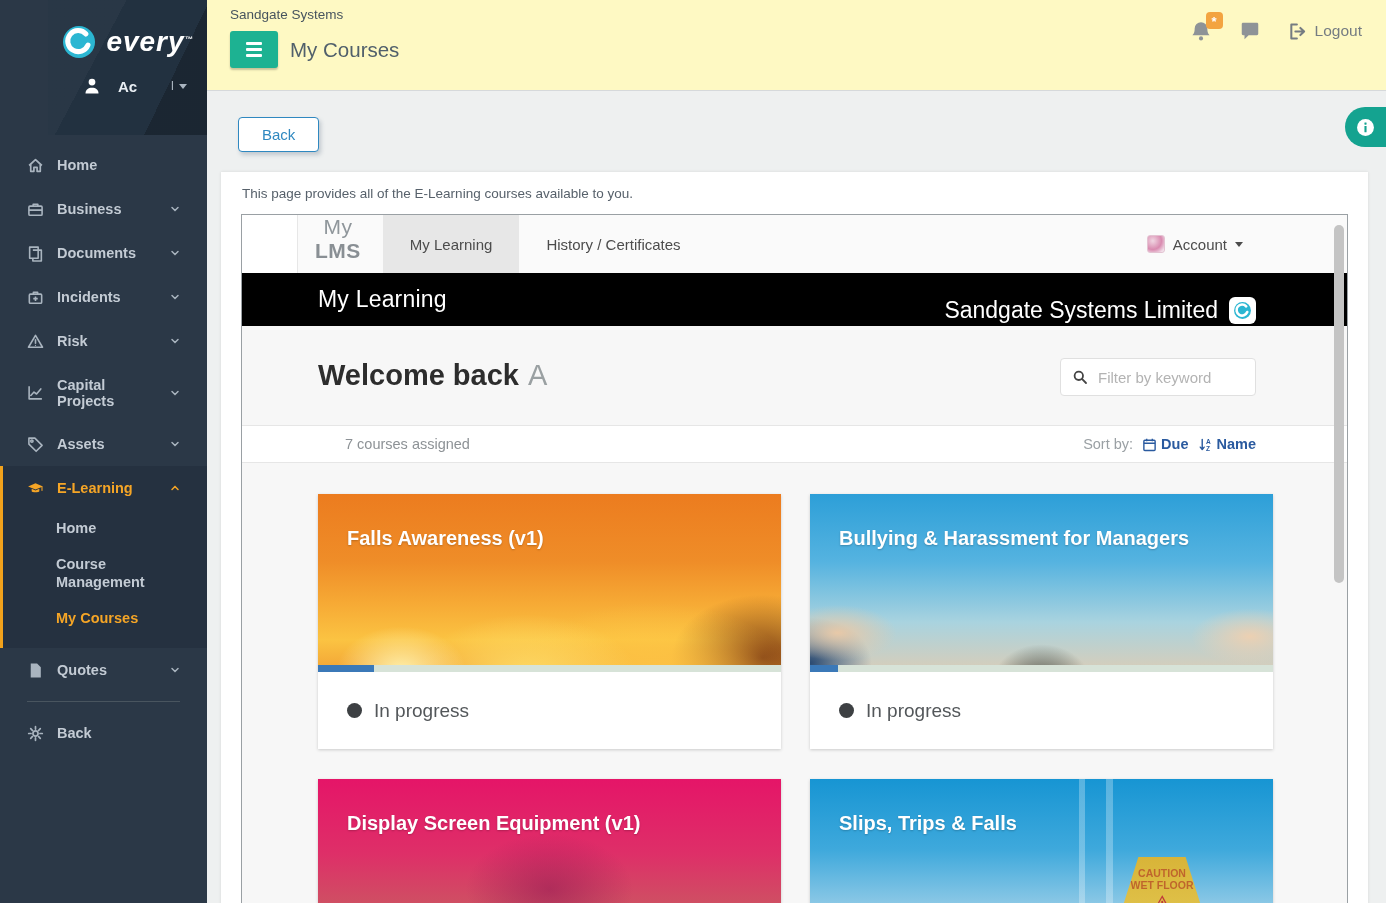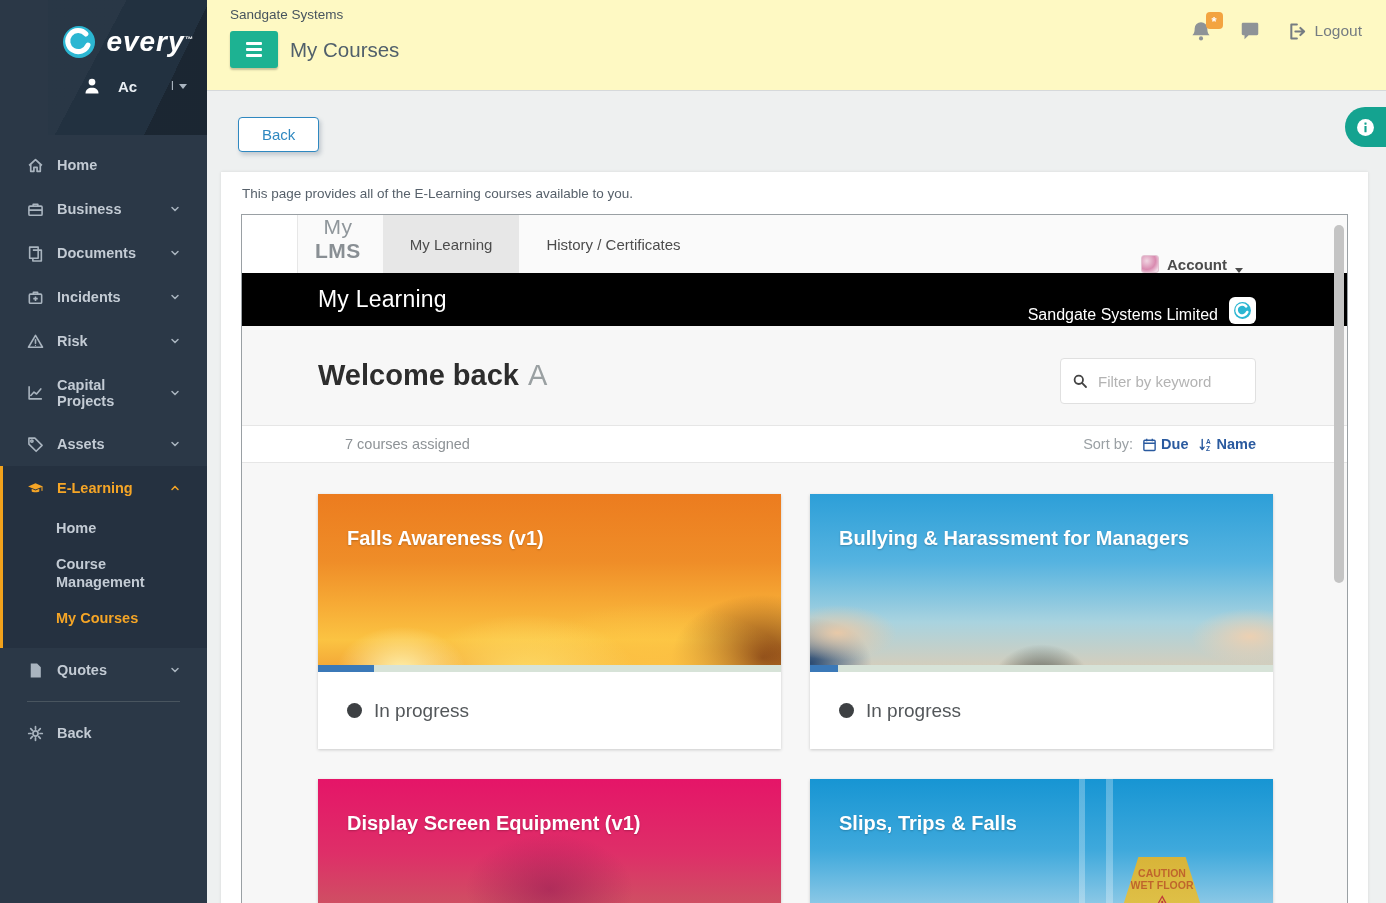--- a/index.html
+++ b/index.html
@@ -62,33 +62,33 @@
   .intro { margin:2px 0 13px 1px; font-size:13.5px; color:#57616b; }
 
   
   .lms { position:relative; border:1px solid #9aa0a4; height:700px; background:#f7f7f7; overflow:hidden; }
   .lms-tabbar { height:58px; background:#fafafa; display:flex; align-items:stretch; position:relative; }
   .tab-spacer { width:56px; background:#fff; border-right:1px solid #e7e7e7; }
   .brand { display:flex; align-items:center; padding:0 22px 0 17px; font-size:21px; color:#8f969b; letter-spacing:.5px;flex-direction:column; }
   .brand .b { font-weight:700; color:#898f94; }
   .tab { display:flex; align-items:center; padding:0 27px; font-size:15px; color:#4c4c4c; cursor:pointer; }
   .tab.active { background:#e7e7e7; }
-  .account { position:absolute; right:104px; top:0; bottom:0; display:flex; align-items:flex-end; gap:8px; font-size:15px; color:#4c4c4c; cursor:pointer;font-weight:bold; }
+  .account { position:absolute; right:104px; top:0; bottom:0; display:flex; align-items:center; gap:8px; font-size:15px; color:#4c4c4c; cursor:pointer; }
   .avatar { width:18px; height:18px; border-radius:3px; background:radial-gradient(circle at 30% 30%, #f0d6e2, #d98bb0 55%, #f3e3ec 90%); border:1px solid #e3c3d2; }
   .caret-dk { width:0; height:0; border-left:4px solid transparent; border-right:4px solid transparent; border-top:5px solid #4c4c4c; }
 
   .lms-blackbar { height:53px; background:#000; color:#fff; display:flex; align-items:center; position:relative; }
   .black-title { margin-left:76px; font-size:23px; font-weight:500; letter-spacing:.2px; }
-  .black-right { position:absolute; right:91px; display:flex; align-items:flex-end; gap:11px; font-size:16px; font-weight:400;margin-top:22px; }
+  .black-right { position:absolute; right:91px; display:flex; align-items:flex-end; gap:11px; font-size:23px; font-weight:400;margin-top:22px; }
   .mini-logo { width:27px; height:27px; background:#fff; border-radius:6px; display:flex; align-items:center; justify-content:center; }
 
   .lms-welcome { height:99px; background:#f7f7f7; position:relative; display:flex; align-items:center; }
   .welcome-title { margin-left:76px; font-size:29px; font-weight:700; color:#2d2d2d; }
   .welcome-initial { color:#9aa0a2; font-weight:300; margin-left:9px; }
-  .filter-box { position:absolute; right:91px; top:32px; width:196px; height:46px; background:#fff; border:1px solid #e0e0e0; border-radius:4px; display:flex; align-items:center; gap:8px; padding:0 11px; }
+  .filter-box { position:absolute; right:91px; top:32px; width:196px; height:38px; background:#fff; border:1px solid #e0e0e0; border-radius:4px; display:flex; align-items:center; gap:8px; padding:0 11px; }
   .filter-box input { border:none; outline:none; flex:1; min-width:0; font-size:15px; color:#333; background:transparent; font-family:inherit; }
   .filter-box input::placeholder { color:#b3b3b3; }
 
   .lms-countbar { height:38px; background:#fff; border-top:1px solid #e6e6e6; border-bottom:1px solid #e6e6e6; display:flex; align-items:center; position:relative; font-size:14.5px; }
   .count-text { margin-left:103px; color:#8d9296; }
   .sort { position:absolute; right:91px; display:flex; align-items:flex-start; gap:9px; }
   .sort-label { color:#9aa0a4; }
   .sort-link { color:#2a5a9f; font-weight:700; display:flex; align-items:center; gap:4px; cursor:pointer; }
 
   .lms-cards { padding:31px 74px 40px 76px; display:grid; grid-template-columns:1fr 1fr; gap:30px 29px; background:#f7f7f7; }

